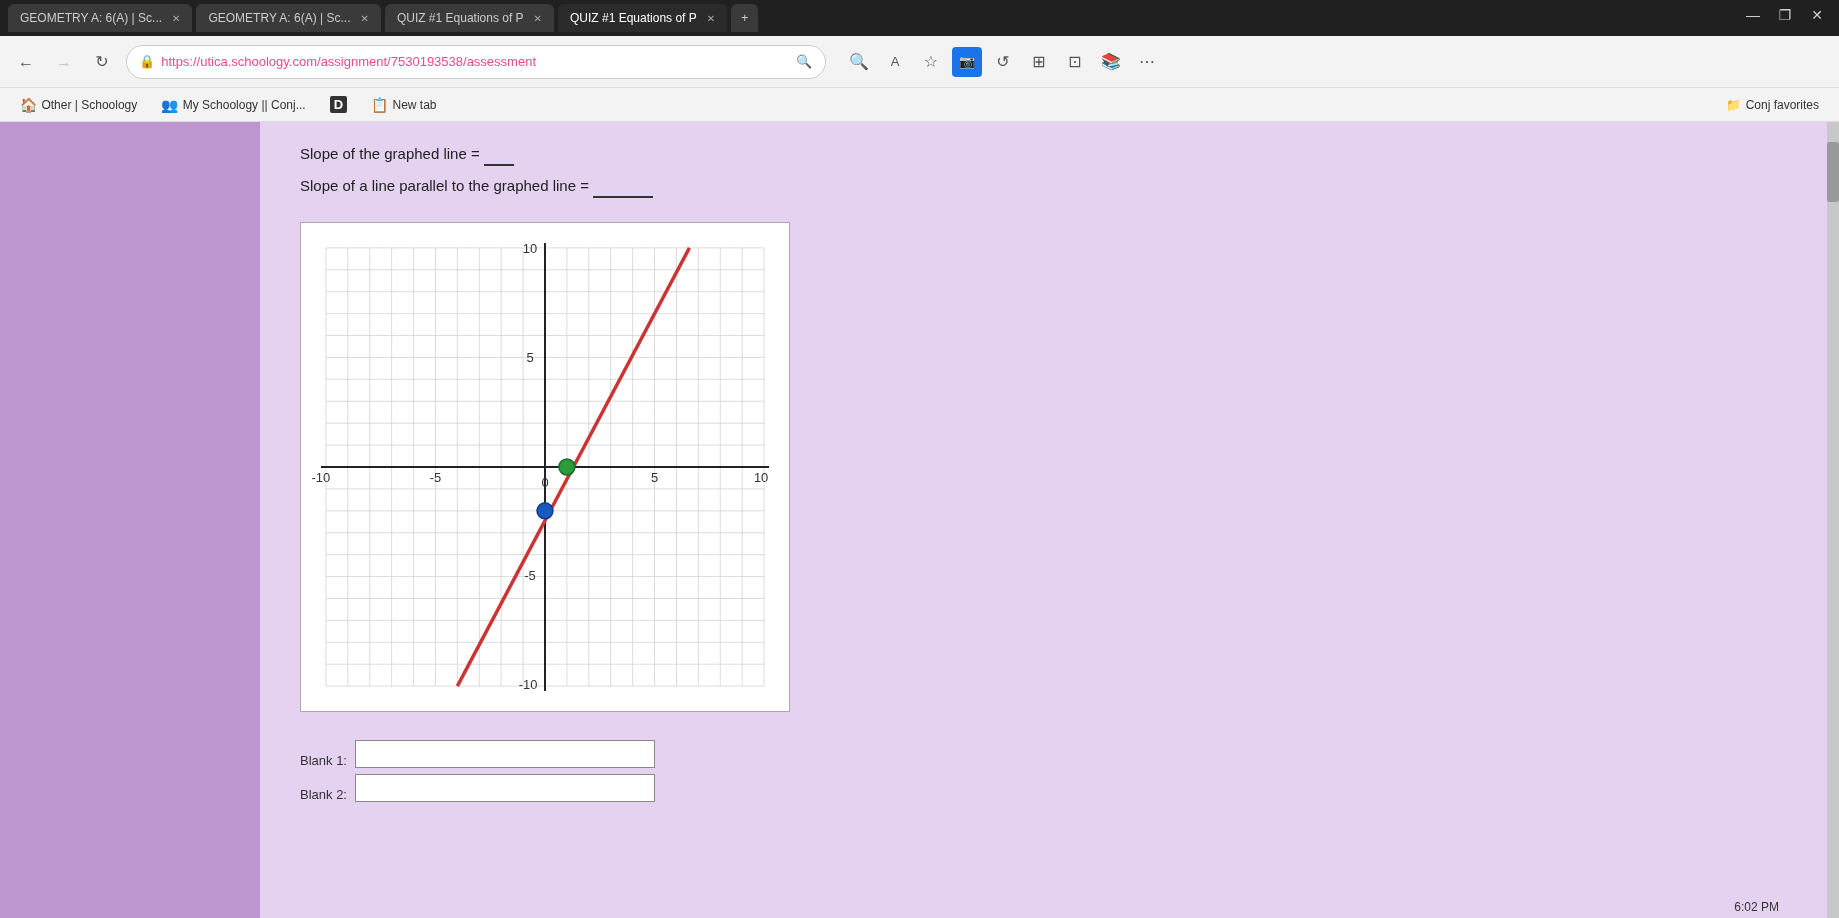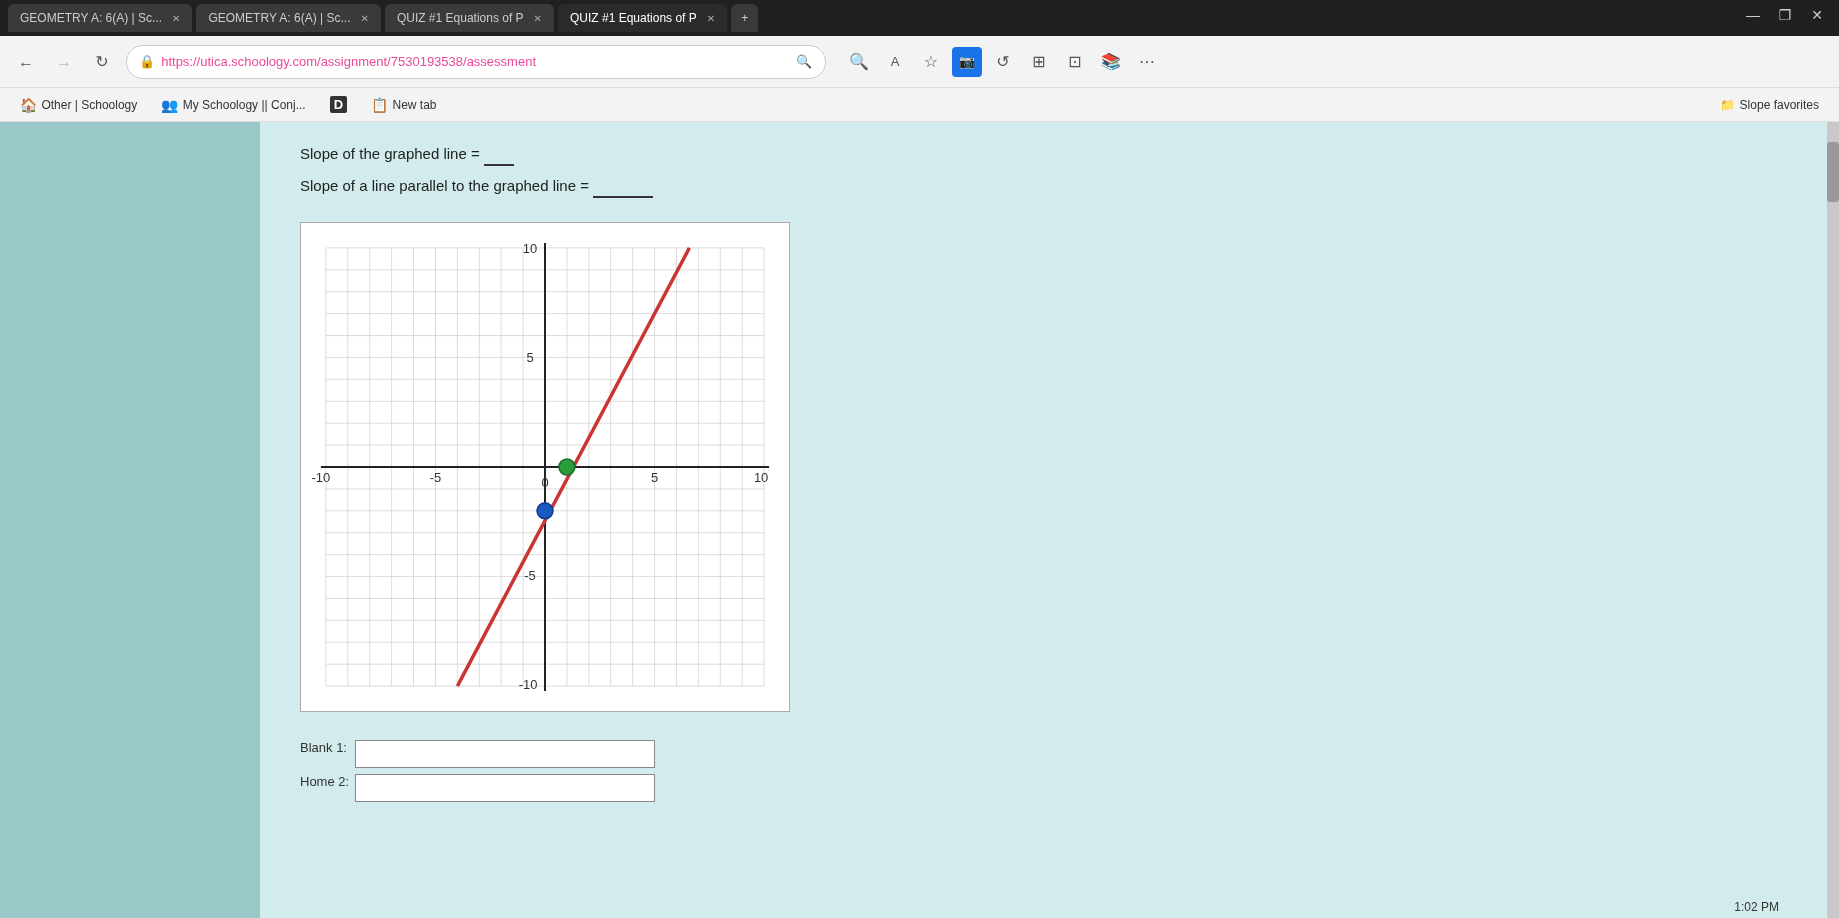--- a/index.html
+++ b/index.html
@@ -149,21 +149,21 @@
     }
     .bookmarks-right {
       margin-left: auto;
       display: flex;
       align-items: center;
       gap: 4px;
     }
 
     
     .main-content {
-      background: #5eead4;
+      background: #d946ef;
       height: calc(918px - 36px - 52px - 34px);
       display: flex;
       position: relative;
       overflow: hidden;
     }
 
     
     .sidebar {
       width: 260px;
       background: rgba(180,185,195,0.7);
@@ -204,21 +204,21 @@
       margin: 16px 0;
       display: inline-block;
     }
 
     
     .blanks-section {
       margin-top: 8px;
     }
     .blank-row {
       display: flex;
-      align-items: flex-start;
+      align-items: flex-end;
       margin-bottom: 6px;
       gap: 0;
     }
     .blank-label {
       font-size: 13px;
       color: #333;
       min-width: 55px;
     }
     .blank-input {
       width: 300px;
@@ -321,21 +321,21 @@
   <div class="bookmark-item">
     <span style="font-weight:bold;font-size:13px;background:#333;color:#fff;padding:1px 4px;border-radius:2px;">D</span>
   </div>
   <div class="bookmark-item">
     <span class="bookmark-icon">📋</span>
     <span>New tab</span>
   </div>
   <div class="bookmarks-right">
     <div class="bookmark-item">
       <span style="color:#e8a020;">📁</span>
-      <span>Slope favorites</span>
+      <span>Conj favorites</span>
     </div>
   </div>
 </div>
 
 <div class="main-content">
 
   <div class="sidebar"></div>
 
   <div class="content-area">
     <p class="question-text">
@@ -422,24 +422,24 @@
       </svg>
     </div>
 
     
     <div class="blanks-section">
       <div class="blank-row">
         <label class="blank-label">Blank 1:</label>
         <input type="text" class="blank-input" style="cursor: text;" value="">
       </div>
       <div class="blank-row">
-        <label class="blank-label">Home 2:</label>
+        <label class="blank-label">Blank 2:</label>
         <input type="text" class="blank-input" value="" style="">
       </div>
     </div>
   </div>
 
   <div class="scrollbar">
     <div class="scrollbar-thumb"></div>
   </div>
 </div>
 
-<div class="clock">1:02 PM</div>
+<div class="clock">6:02 PM</div>
 
 </body></html>

